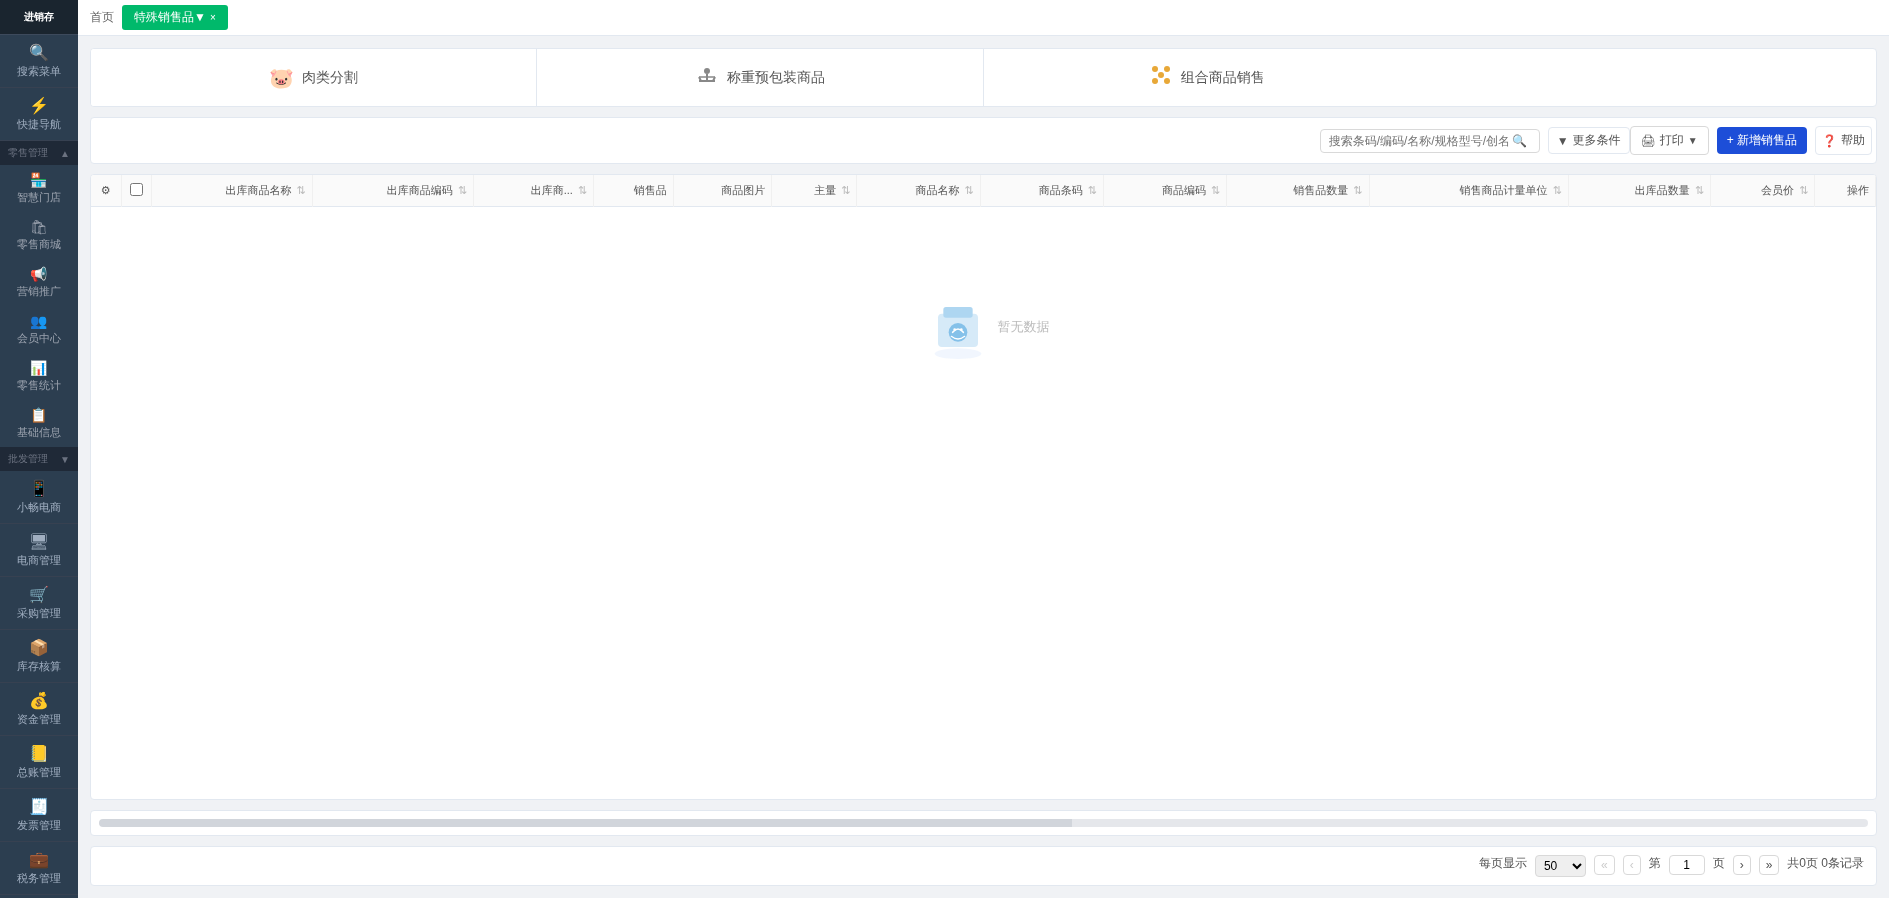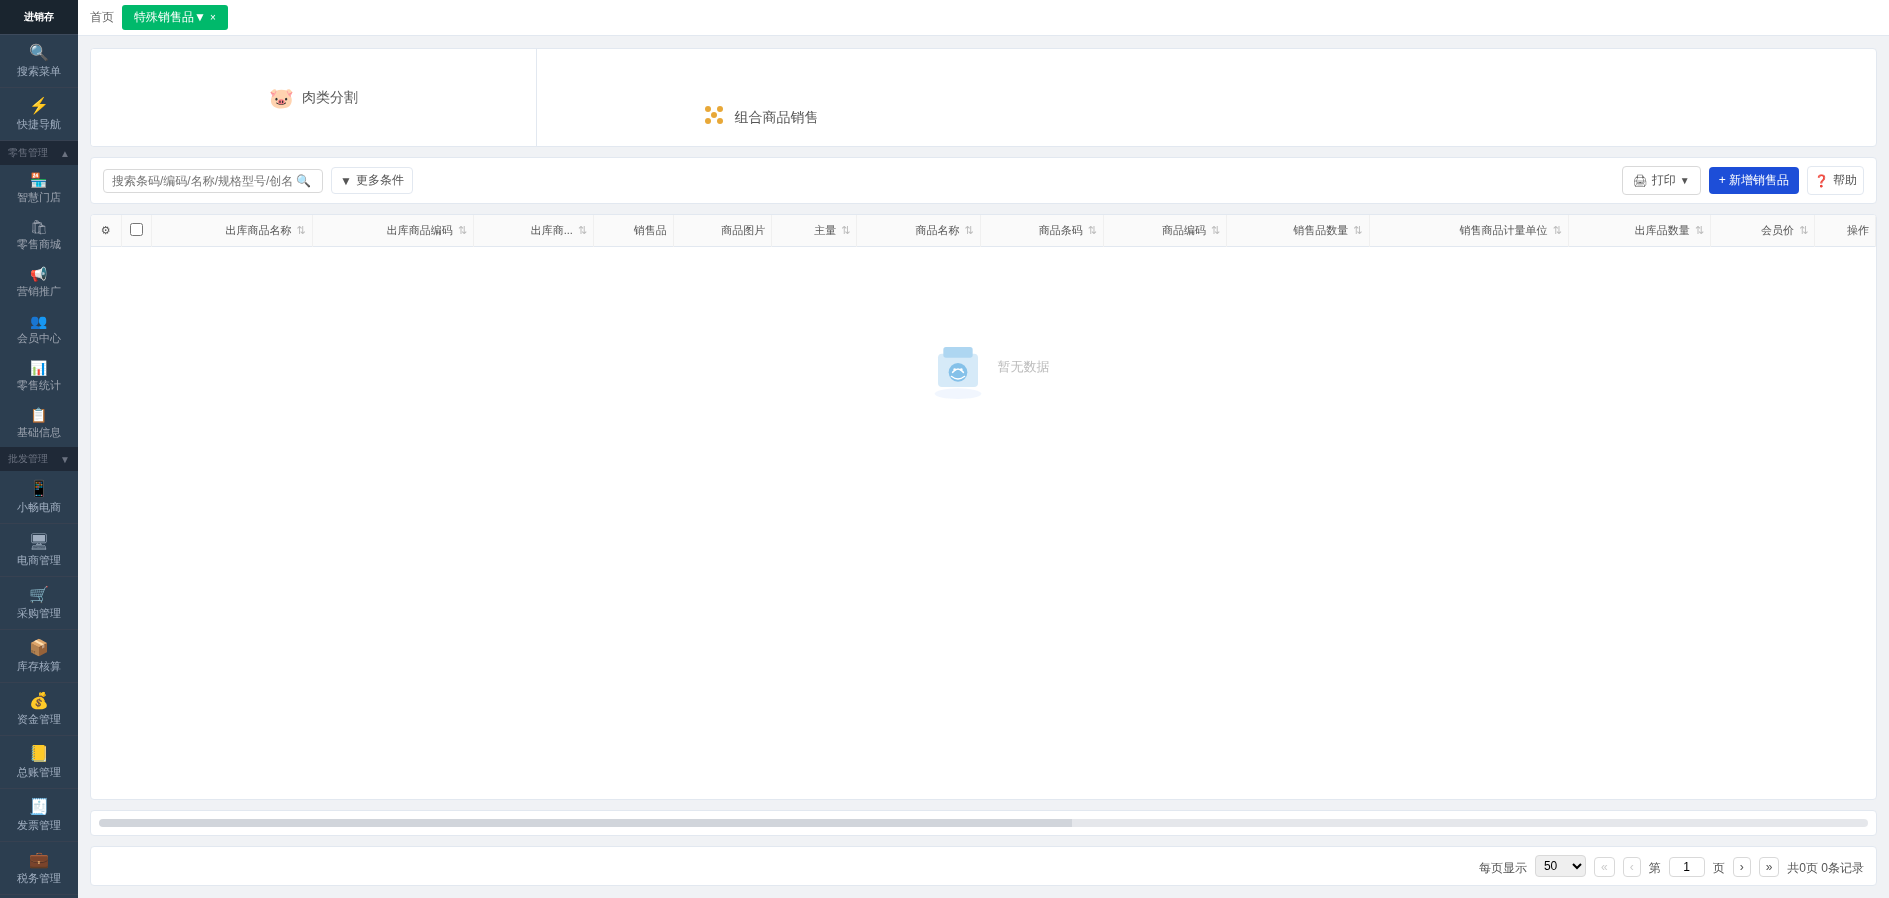--- a/index.html
+++ b/index.html
@@ -69,35 +69,35 @@
       gap: 8px;
       padding: 14px 10px;
       cursor: pointer;
       border-right: 1px solid #e2e8f0;
       font-size: 14px;
       font-weight: 500;
       color: #555;
       background: #fff;
       transition: background 0.2s;
     }
-    .category-tab:last-child { border-right: none; margin-top: 40px; }
+    .category-tab:last-child { border-right: none; }
     .category-tab.active {
       background: #e6f7ff;
       color: #1890ff;
       border-bottom: 2px solid #1890ff;
     }
     .category-tab .tab-icon { font-size: 20px; }
 
     
     .toolbar {
       display: flex;
       align-items: center;
-      justify-content: space-between;
-      background: #fff;
-      padding: 8px 12px;
+      justify-content: flex-end;
+      background: #fff;
+      padding: 8px 4px;
       border: 1px solid #e2e8f0;
       border-radius: 4px;
     }
     .toolbar-left {
       display: flex;
       align-items: center;
       gap: 8px;
     }
     .search-input-wrap {
       display: flex;
@@ -205,21 +205,21 @@
       align-items: center;
       justify-content: center;
       padding: 80px 0;
       color: #bbb;
       font-size: 13px;
     }
 
     
     .pagination {
       display: flex;
-      align-items: flex-end;
+      align-items: flex-start;
       justify-content: flex-end;
       padding: 8px 12px;
       background: #fff;
       border: 1px solid #e2e8f0;
       border-radius: 4px;
       gap: 8px;
       font-size: 12px;
       color: #555;
       flex-shrink: 0;
     }
@@ -421,20 +421,33 @@
       <span class="close">×</span>
     </div>
   </div>
 
   <div class="content">
 
     <div class="category-tabs">
       <div class="category-tab">
         <span class="tab-icon">🐷</span>
         <span>肉类分割</span>
+      </div>
+      <div class="category-tab">
+        <span class="tab-icon">
+          <svg width="24" height="24" viewBox="0 0 24 24" fill="none">
+            <circle cx="12" cy="8" r="3" fill="#888"></circle>
+            <line x1="4" y1="18" x2="20" y2="18" stroke="#888" stroke-width="2"></line>
+            <line x1="12" y1="11" x2="12" y2="18" stroke="#888" stroke-width="2"></line>
+            <line x1="6" y1="18" x2="4" y2="14" stroke="#888" stroke-width="2"></line>
+            <line x1="18" y1="18" x2="20" y2="14" stroke="#888" stroke-width="2"></line>
+            <line x1="4" y1="14" x2="20" y2="14" stroke="#888" stroke-width="1.5"></line>
+          </svg>
+        </span>
+        <span>称重预包装商品</span>
       </div>
       <div class="category-tab">
         <span class="tab-icon">
           <svg width="24" height="24" viewBox="0 0 24 24" fill="none">
             <circle cx="6" cy="6" r="3" fill="#e8a838"></circle>
             <circle cx="18" cy="6" r="3" fill="#e8a838"></circle>
             <circle cx="6" cy="18" r="3" fill="#e8a838"></circle>
             <circle cx="18" cy="18" r="3" fill="#e8a838"></circle>
             <circle cx="12" cy="12" r="3" fill="#e8a838"></circle>
           </svg>

